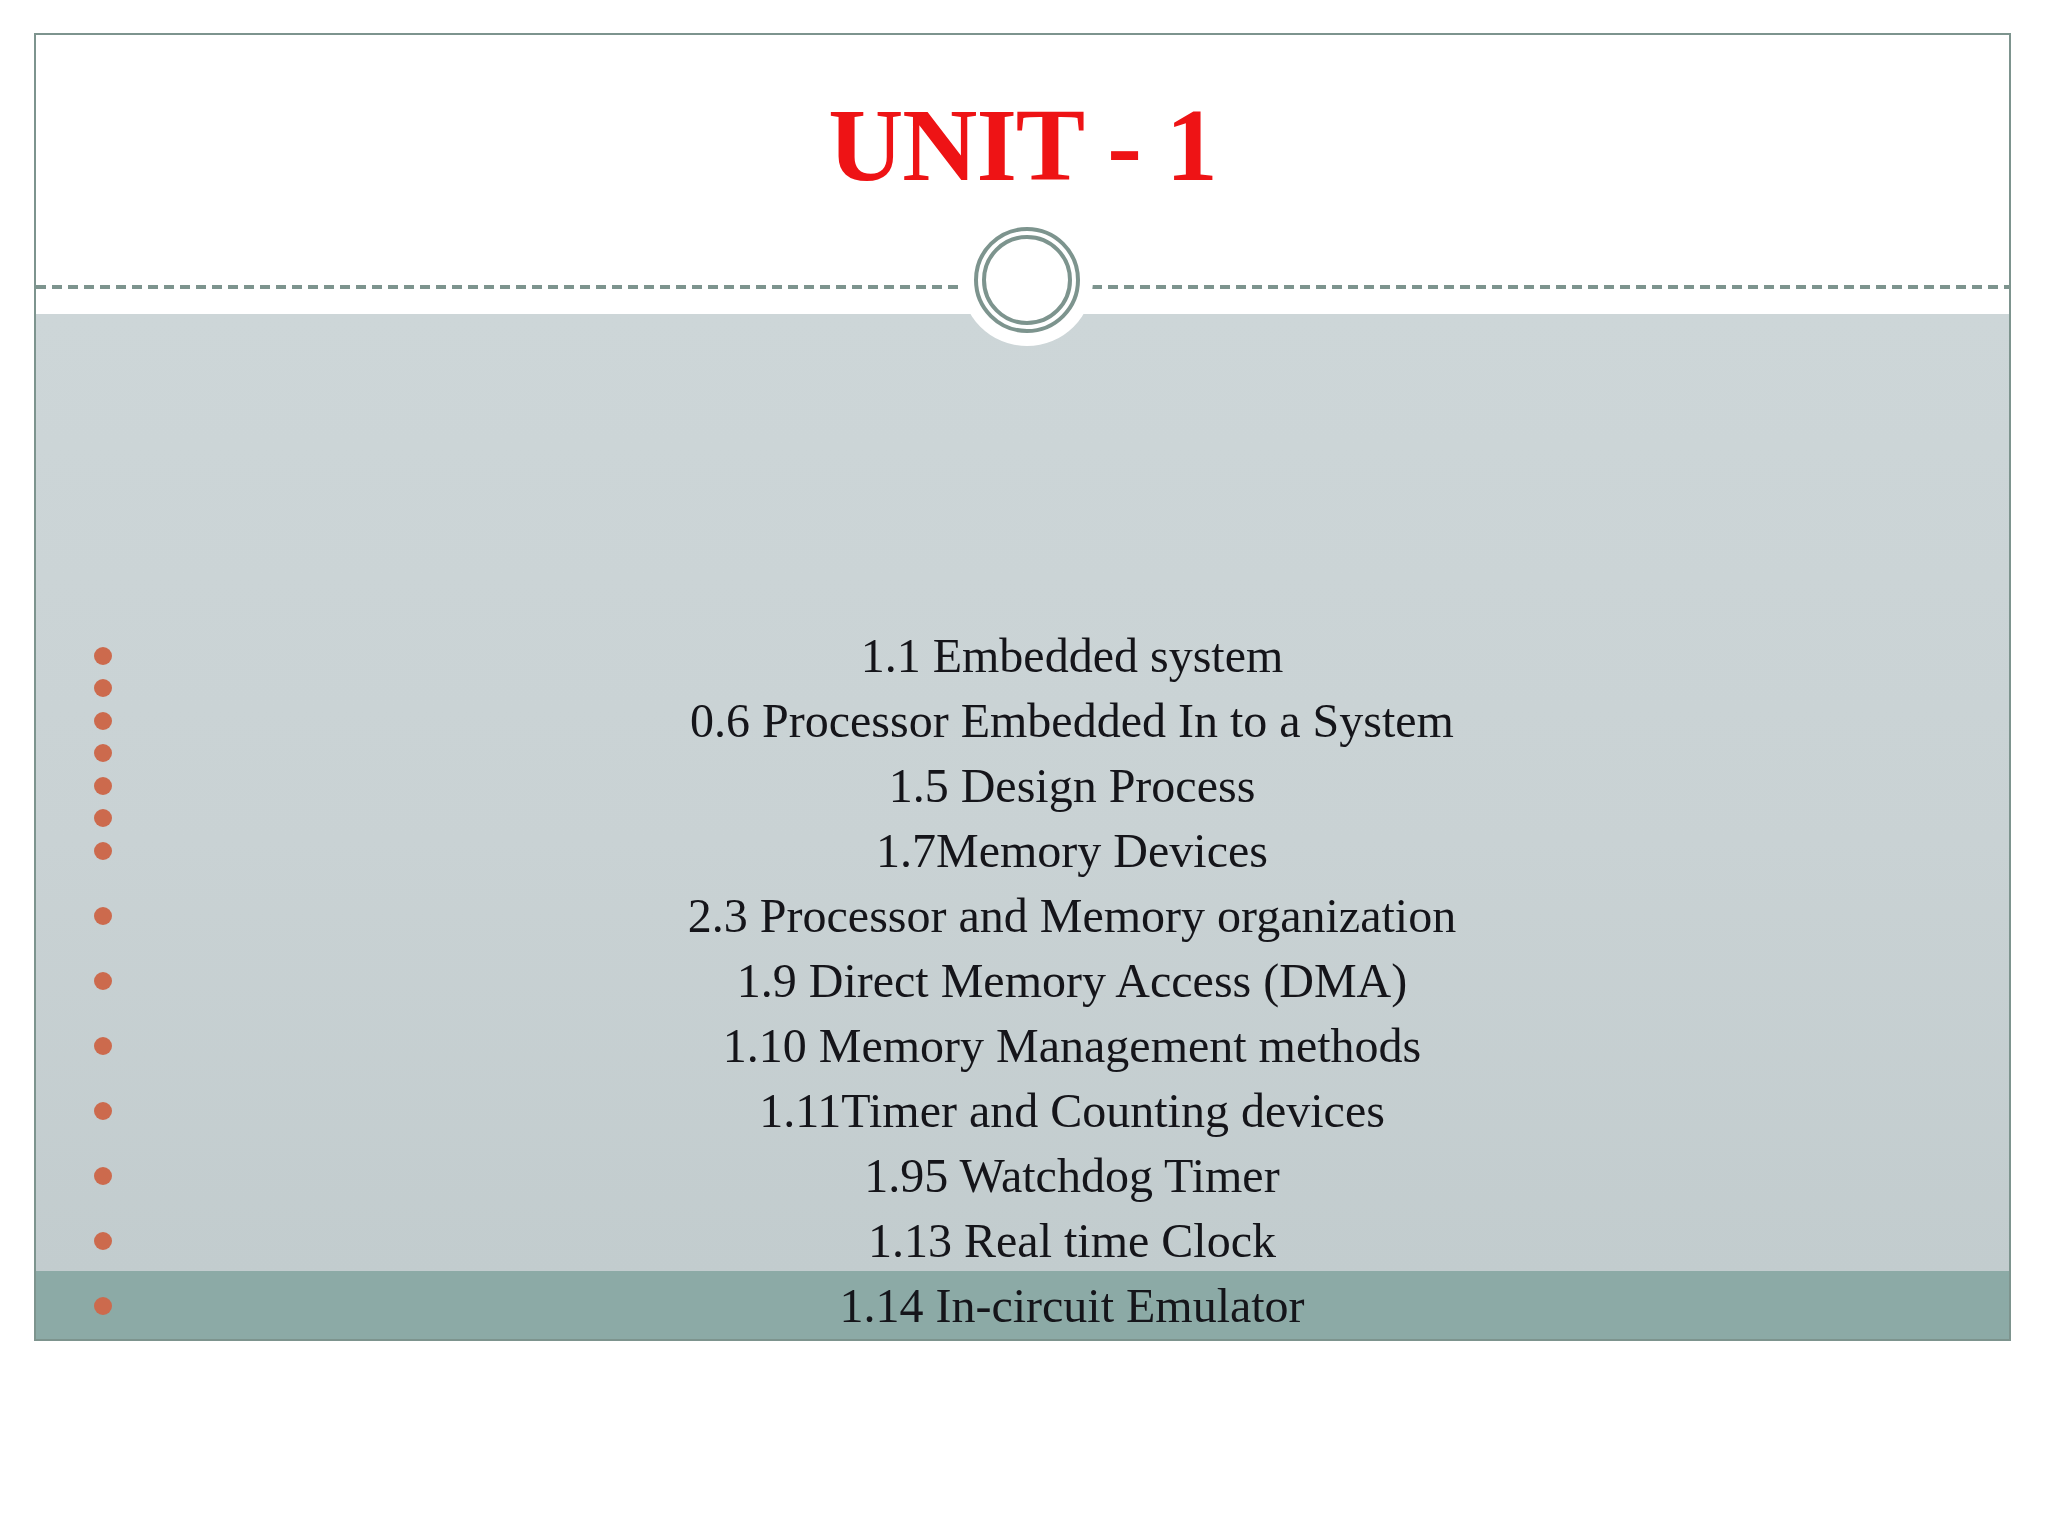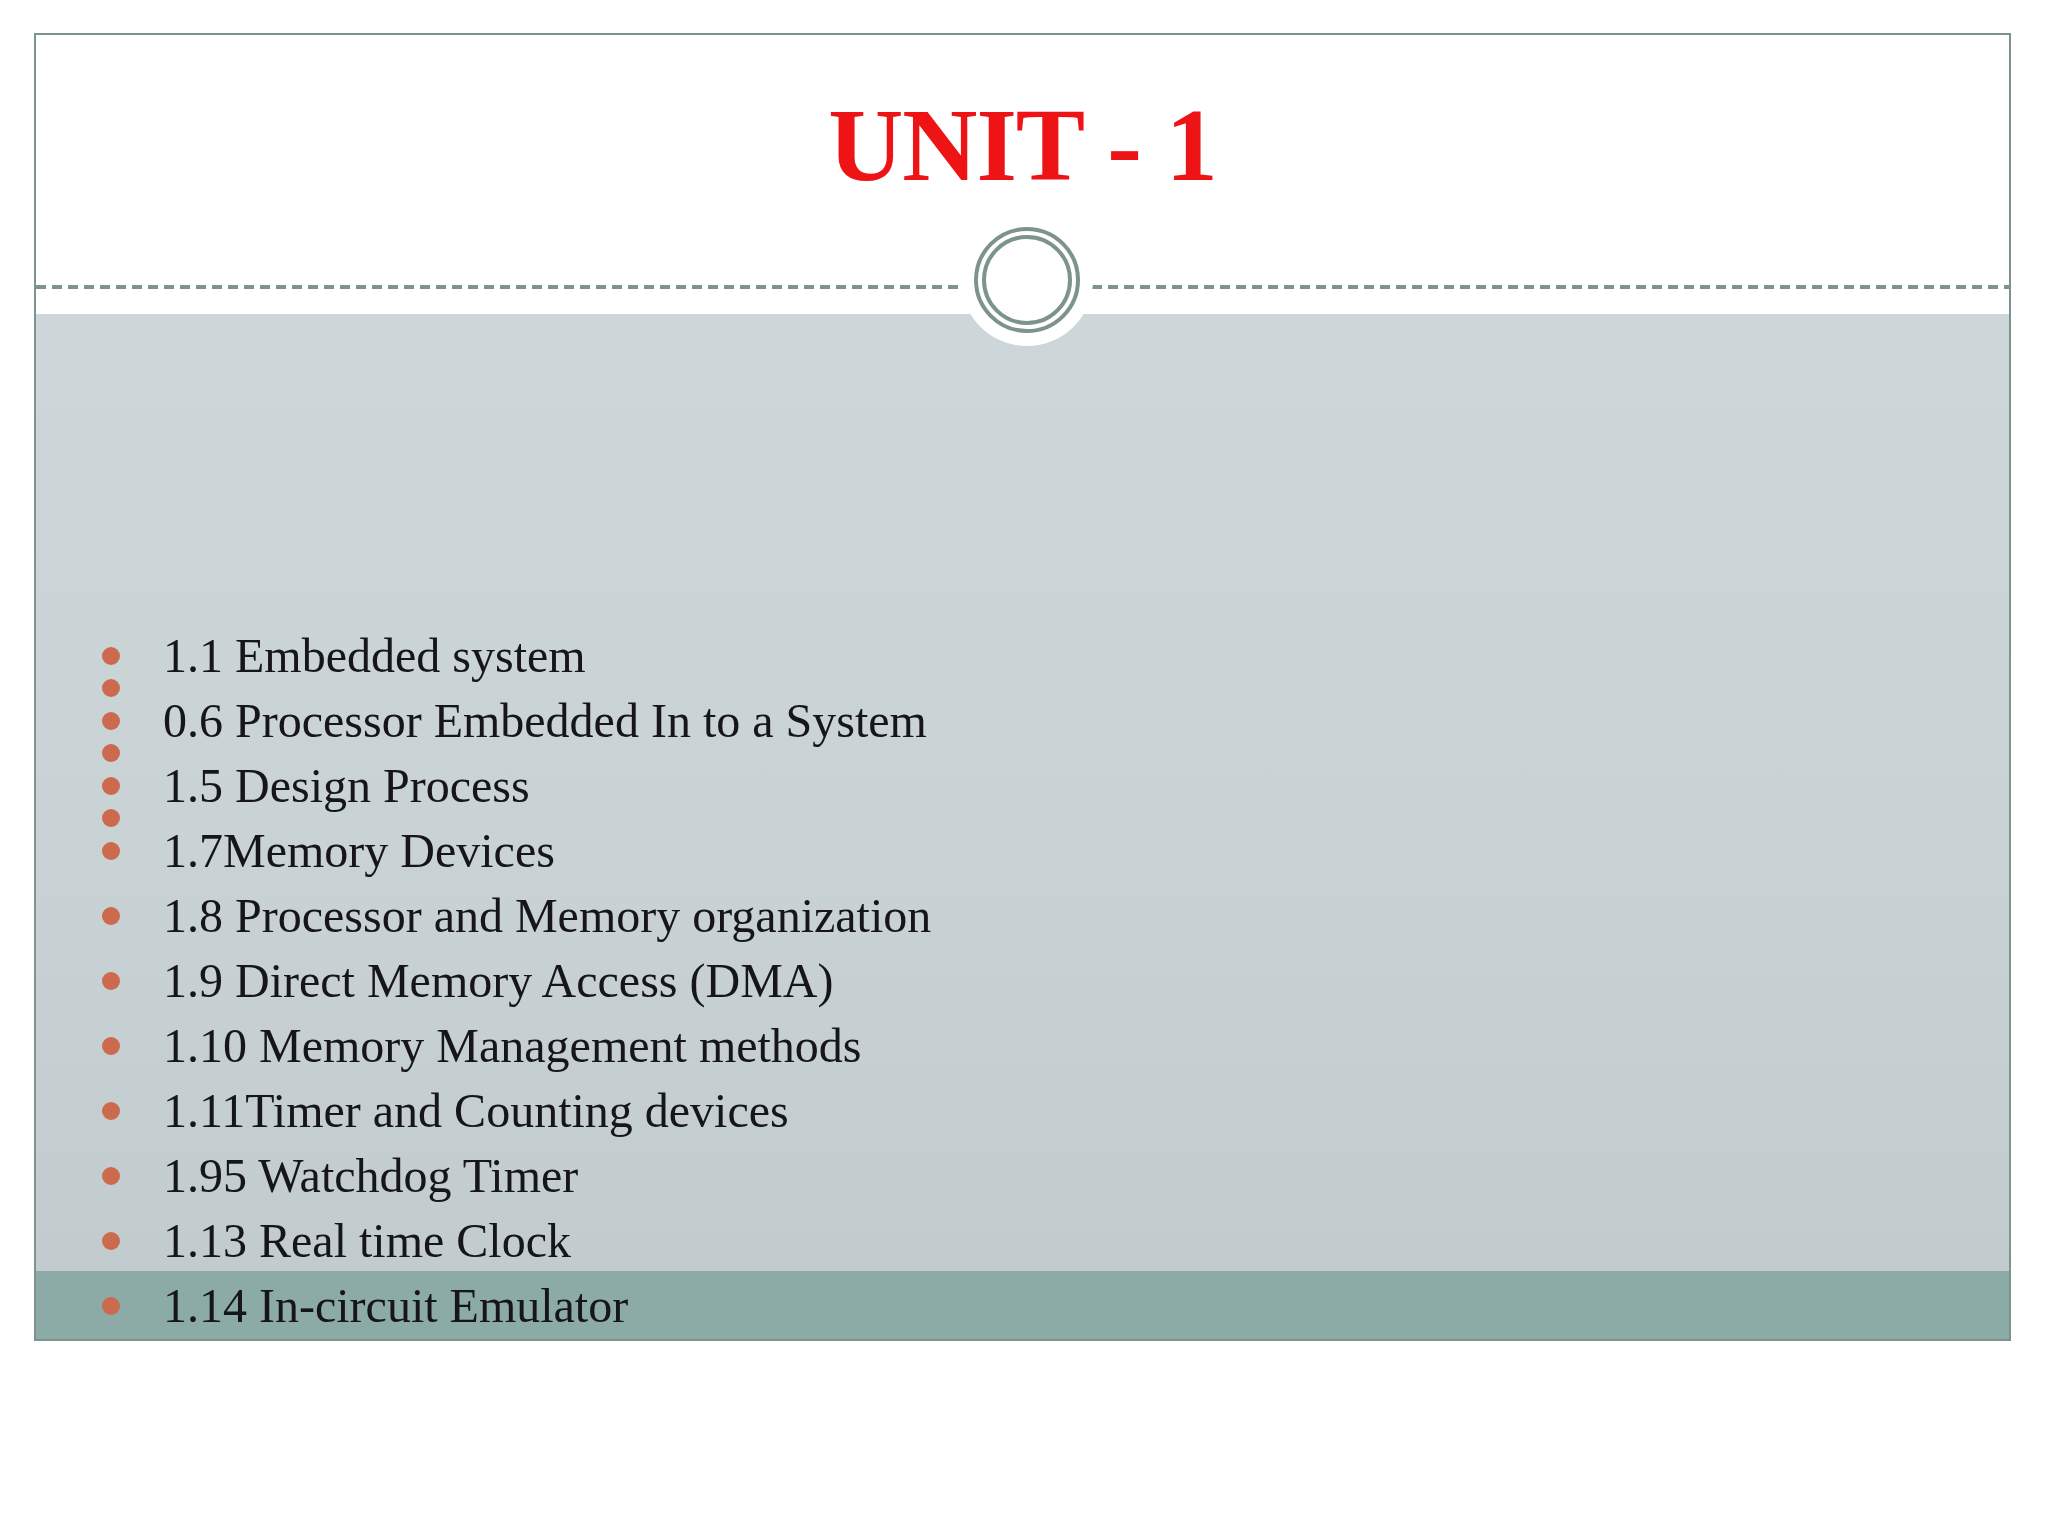--- a/index.html
+++ b/index.html
@@ -76,24 +76,25 @@
     position: absolute;
     border-radius: 50%;
     border: 4px solid var(--accent-sage);
     left: 50%; top: 50%;
     transform: translate(-50%, -50%);
   }
   .ring-outer { width: 106px; height: 106px; }
   .ring-inner { width: 90px;  height: 90px;  }
   .topics-list {
     position: absolute;
-    left: 9px; top: 309px;
+    left: 1px; top: 309px;
     right: 20px;
     list-style: none;
     z-index: 4;
+    text-align: center;
   }
   .topics-list li {
     position: relative;
     padding-left: 118px;
     line-height: 65px;
     font-size: 48px;
     color: var(--body-text);
     white-space: nowrap;
   }
   .bullet-dot {
@@ -116,21 +117,21 @@
 
   <div class="content-area">
     <ul class="topics-list">
         <li><span class="bullet-dot"></span><span>1.1 Embedded system</span></li>
         <li><span class="bullet-dot"></span></li>
         <li><span class="bullet-dot"></span><span>0.6 Processor Embedded In to a System</span></li>
         <li><span class="bullet-dot"></span></li>
         <li><span class="bullet-dot"></span><span>1.5 Design Process</span></li>
         <li><span class="bullet-dot"></span></li>
         <li><span class="bullet-dot"></span><span>1.7Memory Devices</span></li>
-        <li><span class="bullet-dot"></span><span>1.8 Processor and Memory organization</span></li>
+        <li><span class="bullet-dot"></span><span>2.3 Processor and Memory organization</span></li>
         <li><span class="bullet-dot"></span><span>1.9 Direct Memory Access (DMA)</span></li>
         <li><span class="bullet-dot"></span><span>1.10 Memory Management methods</span></li>
         <li><span class="bullet-dot"></span><span>1.11Timer and Counting devices</span></li>
         <li><span class="bullet-dot"></span><span>1.95 Watchdog Timer</span></li>
         <li><span class="bullet-dot"></span><span>1.13 Real time Clock</span></li>
         <li><span class="bullet-dot"></span><span>1.14 In-circuit Emulator</span></li>
       </ul>
   </div>
 
   <div class="divider-dashed-line"></div>

